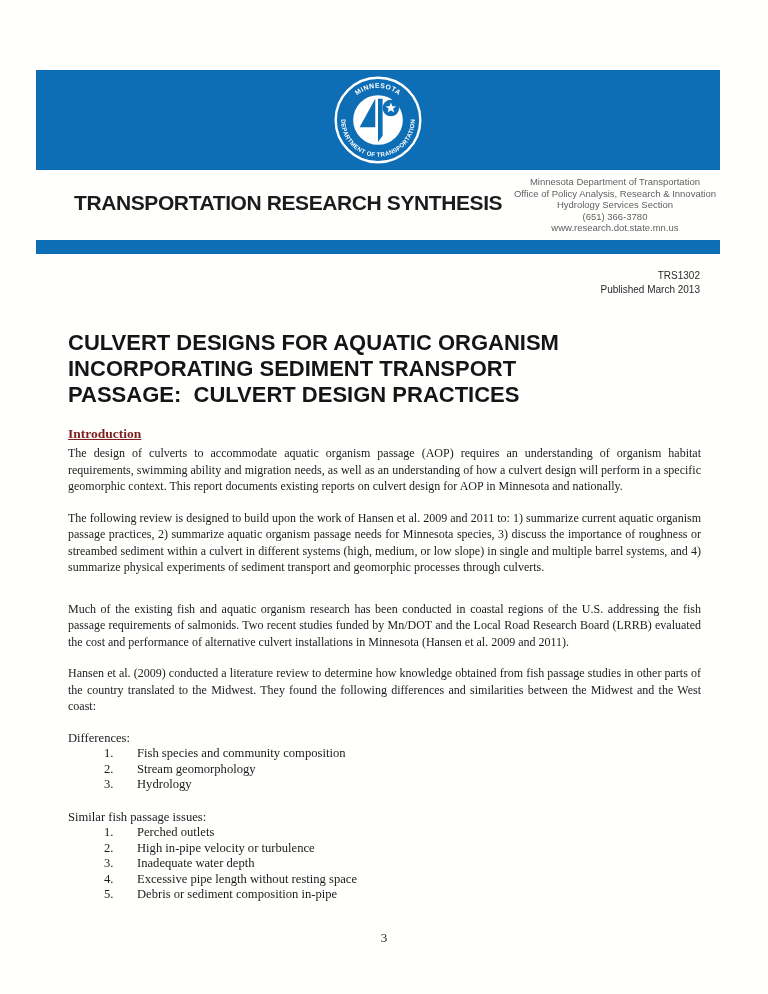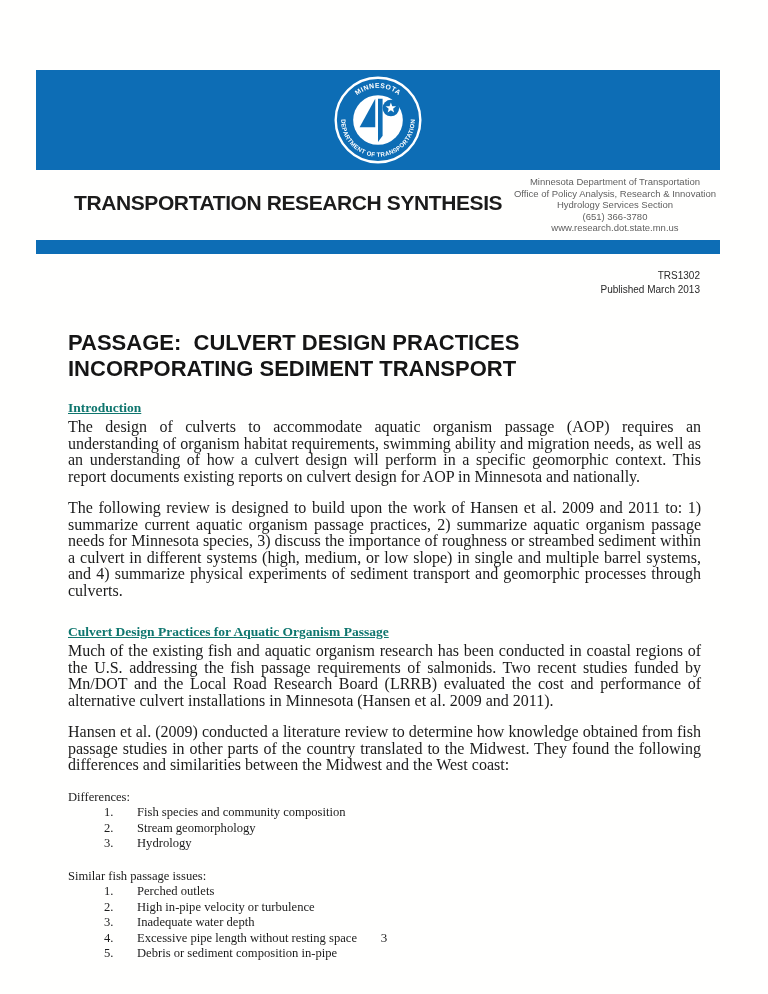--- a/index.html
+++ b/index.html
@@ -75,24 +75,24 @@
     line-height: 26px;
     color: #151515;
     margin-bottom: 18px;
   }
   .main-title div { white-space: pre-wrap; }
   .sec-heading {
     font-weight: bold;
     font-size: 13.5px;
     text-decoration: underline;
     margin-bottom: 3px;
-    color: #0f766e;
+    color: #7f1d1d;
   }
   .body-p {
-    font-size: 16px;
+    font-size: 12px;
     line-height: 16.5px;
     text-align: justify;
     margin-bottom: 15px;
   }
   .list-label {
     font-size: 12.6px;
     line-height: 16.5px;
   }
   .numlist { counter-reset: li; margin-bottom: 16px; font-family: Liberation Serif, serif; }
   .oli {
@@ -159,31 +159,31 @@
   <div class="thin-bar"></div>
 
   <div class="trs-block">
     <div>TRS1302</div>
     <div>Published March 2013</div>
   </div>
 
   <div class="content">
 
     <div class="main-title">
+      <div>CULVERT DESIGNS FOR AQUATIC ORGANISM</div>
+      <div>INCORPORATING SEDIMENT TRANSPORT</div>
       <div>PASSAGE:  CULVERT DESIGN PRACTICES</div>
-      <div>INCORPORATING SEDIMENT TRANSPORT</div>
     </div>
 
     <div class="sec-heading">Introduction</div>
     <p class="body-p">The design of culverts to accommodate aquatic organism passage (AOP) requires an understanding of organism habitat requirements, swimming ability and migration needs, as well as an understanding of how a culvert design will perform in a specific geomorphic context.  This report documents existing reports on culvert design for AOP in Minnesota and nationally.</p>
     <p class="body-p">The following review is designed to build upon the work of Hansen et al. 2009 and 2011 to: 1) summarize current aquatic organism passage practices, 2) summarize aquatic organism passage needs for Minnesota species, 3) discuss the importance of roughness or streambed sediment within a culvert in different systems (high, medium, or low slope) in single and multiple barrel systems, and 4) summarize physical experiments of sediment transport and geomorphic processes through culverts.</p>
 
     <div class="sec-gap"></div>
 
-    <div class="sec-heading">Culvert Design Practices for Aquatic Organism Passage</div>
     <p class="body-p">Much of the existing fish and aquatic organism research has been conducted in coastal regions of the U.S. addressing the fish passage requirements of salmonids. Two recent studies funded by Mn/DOT and the Local Road Research Board (LRRB) evaluated the cost and performance of alternative culvert installations in Minnesota (Hansen et al. 2009 and 2011).</p>
     <p class="body-p">Hansen et al. (2009) conducted a literature review to determine how knowledge obtained from fish passage studies in other parts of the country translated to the Midwest. They found the following differences and similarities between the Midwest and the West coast:</p>
 
     <div class="numlist">
       <div class="list-label">Differences:</div>
       <div class="oli">
         <span class="num"></span>
         <span>Fish species and community composition</span>
       </div>
       <div class="oli">

